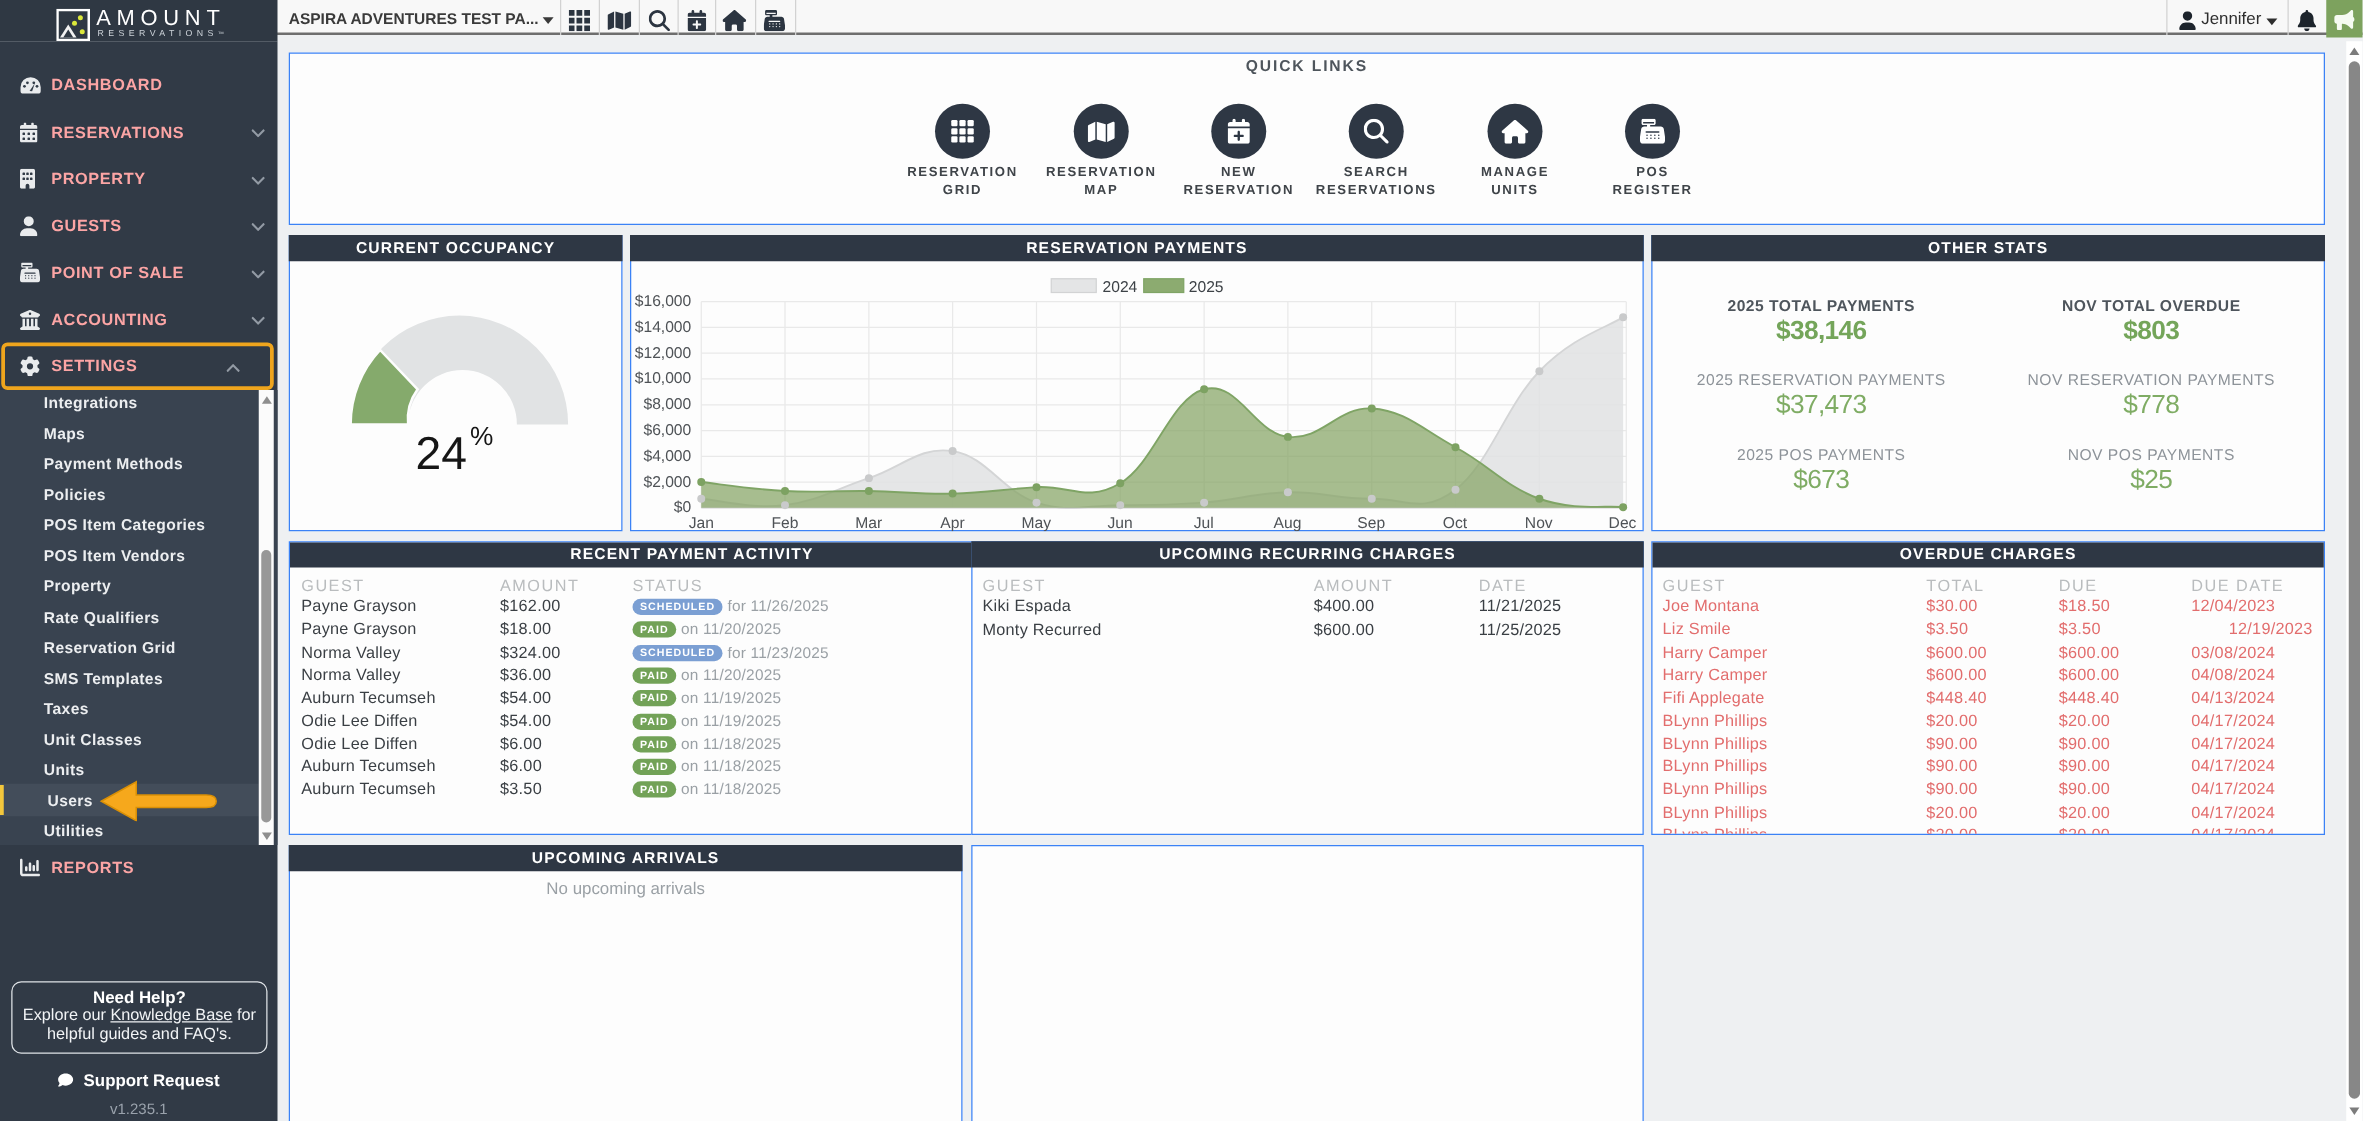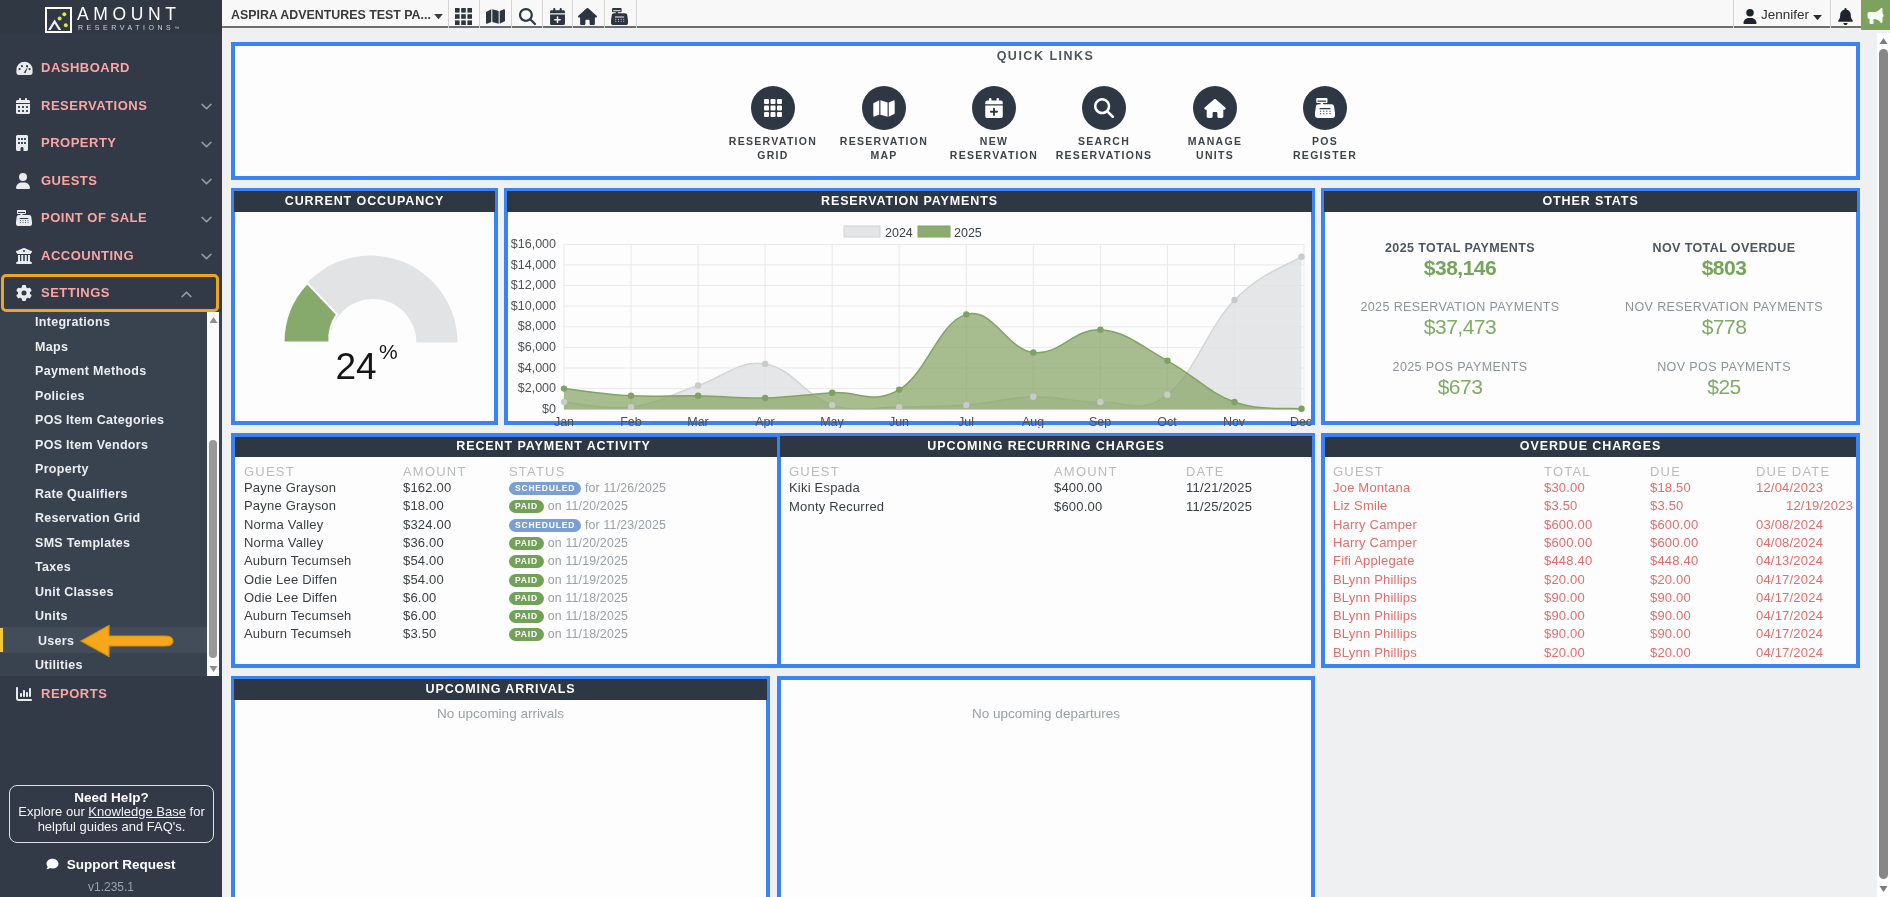--- a/index.html
+++ b/index.html
@@ -5,21 +5,21 @@
 * { margin:0; padding:0; box-sizing:border-box; }
 html,body { width:1890px; height:897px; overflow:hidden; background:#eef0f2;
   font-family:"Liberation Sans", sans-serif; }
 .abs { position:absolute; }
 #topbar { position:absolute; left:0; top:0; width:1890px; height:28px; background:#f8f8f8;
   border-bottom:2px solid #6e6e6e; }
 #logo { position:absolute; left:0; top:0; width:222px; height:33px; background:#2f3843; }
 #sidebar { position:absolute; left:0; top:33px; width:222px; height:864px; background:#313a46; }
 #main { position:absolute; left:222px; top:33px; width:1668px; height:864px; background:#eef0f2; }
 .vsep { position:absolute; top:0; width:1px; height:28px; background:#d2d2d2; }
-.panel { position:absolute; background:#fdfdfd; border:4px solid #3b82f6; }
+.panel { position:absolute; background:#fdfdfd; border:1px solid #3b82f6; }
 .phead { position:absolute; left:-1px; top:-1px; right:-1px; height:21px; background:#2e3744; color:#fff;
   font-weight:bold; font-size:12.5px; letter-spacing:0.9px; text-align:center; line-height:21px; }
 .menu-item { position:absolute; left:0; width:222px; height:30px; color:#fca5a5; font-weight:bold;
   font-size:13px; letter-spacing:0.5px; line-height:30px; }
 .menu-item .mtxt { position:absolute; left:41px; top:0; }
 .menu-item svg { position:absolute; left:16px; top:7px; }
 .chev-svg { position:absolute; }
 .sub-item { position:absolute; left:35px; color:#eceef0; font-weight:bold; font-size:12.5px;
   letter-spacing:0.3px; }
 .thead { position:absolute; color:#b9bcbe; font-size:13px; letter-spacing:1.2px; }
@@ -301,21 +301,20 @@
       <div class="trow red" style="left:325px;top:226.0px;">$20.00</div>
       <div class="trow red" style="left:431px;top:226.0px;">04/17/2024</div>
   </div>
 
   <div class="panel" style="left:9px;top:643px;width:539px;height:230px;">
     <div class="phead">UPCOMING ARRIVALS</div>
     <div class="abs" style="left:0;top:26px;width:100%;text-align:center;color:#9aa0a5;font-size:13.5px;">No upcoming arrivals</div>
   </div>
 
   <div class="panel" style="left:555px;top:643px;width:538px;height:230px;">
-    <div class="abs" style="left:0;top:26px;width:100%;text-align:center;color:#9aa0a5;font-size:13.5px;">No upcoming departures</div>
   </div>
 
   <div class="abs" style="left:1655px;top:0;width:13px;height:864px;background:#fff;"></div>
   <svg class="abs" style="left:1657px;top:4px;" width="9" height="8" viewBox="0 0 9 8">
       <path d="M4.5 1 L8.5 7 L0.5 7 Z" fill="#7c7c7c"></path>
     </svg>
   <div class="abs" style="left:1657px;top:16px;width:9px;height:830px;background:#878787;border-radius:4.5px;"></div>
   <svg class="abs" style="left:1657px;top:852px;" width="9" height="8" viewBox="0 0 9 8">
       <path d="M4.5 7 L8.5 1 L0.5 1 Z" fill="#7c7c7c"></path>
     </svg>

